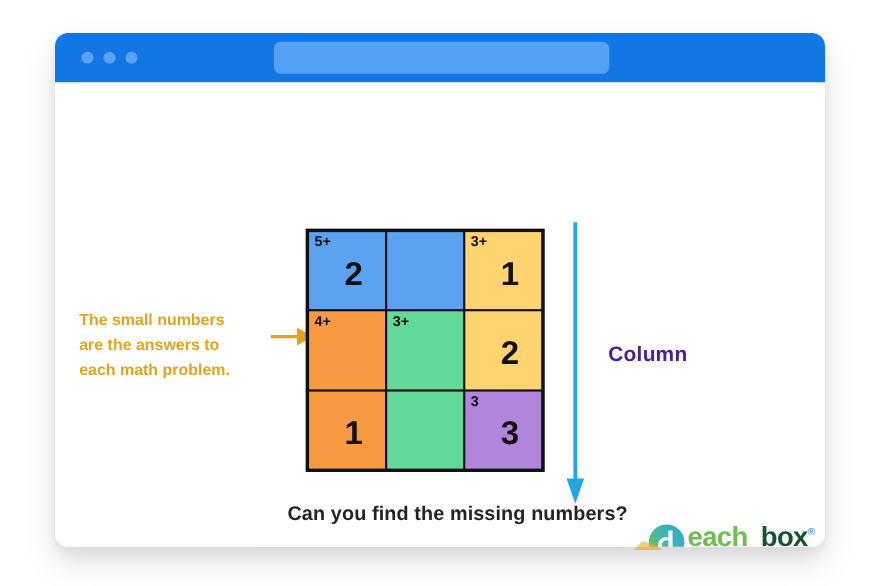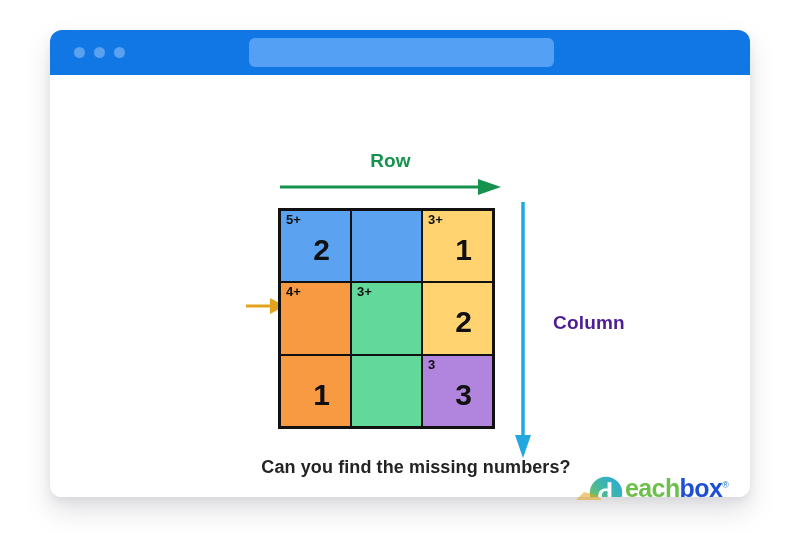--- a/index.html
+++ b/index.html
@@ -218,21 +218,21 @@
     position: absolute;
     left: 36px;
     top: 2px;
     font-size: 25px;
     line-height: 1;
     font-weight: bold;
     letter-spacing: -0.6px;
     white-space: nowrap;
   }
   .logo-dream { color: #6dbf4b; }
-  .logo-box { color: #1d4ed8; }
+  .logo-box { color: #14532d; margin-left: 12px; }
   .logo-tm {
     font-size: 9px;
     vertical-align: super;
     color: #1b75bb;
     font-weight: normal;
   }
 
   
   .sliver {
     position: absolute;
@@ -254,37 +254,33 @@
       <div class="dots">
         <span class="dot"></span>
         <span class="dot"></span>
         <span class="dot"></span>
       </div>
       <div class="addressbar"></div>
     </div>
 
     <div class="canvas">
 
-      <div class="row-group">
-        <div class="row-label">Row</div>
-        <svg class="row-arrow" viewBox="0 0 225 20">
-          <line x1="2" y1="10" x2="205" y2="10" stroke="#16924f" stroke-width="3"></line>
-          <polygon points="200,2 223,10 200,18" fill="#16924f"></polygon>
-        </svg>
-      </div>
 
       <div class="col-group">
         <svg class="col-arrow" viewBox="0 0 32 260">
           <line x1="8" y1="2" x2="8" y2="240" stroke="#22a7e0" stroke-width="3.5"></line>
           <polygon points="0,235 16,235 8,258" fill="#22a7e0"></polygon>
         </svg>
         <div class="col-label">Column</div>
       </div>
 
       <div class="annotation">
+        <div>The small numbers</div>
+        <div>are the answers to</div>
+        <div>each math problem.</div>
       </div>
       <svg class="annot-arrow" viewBox="0 0 40 18">
         <line x1="0" y1="9" x2="27" y2="9" stroke="#e2a41c" stroke-width="3"></line>
         <polygon points="24,1 39,9 24,17" fill="#e2a41c"></polygon>
       </svg>
 
       <div class="grid-wrap" id="grid">
           <div class="cell" style="background: rgb(91, 163, 240);">
             <span class="clue">5+</span>
             <span class="answer">2</span>

